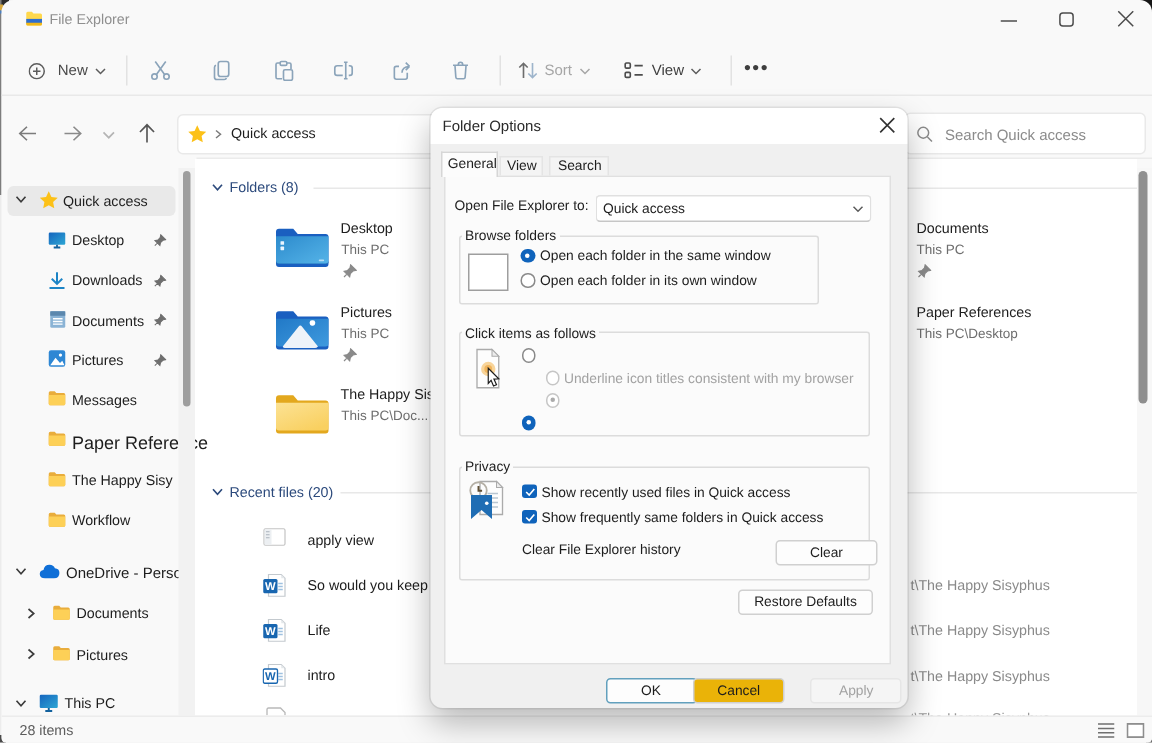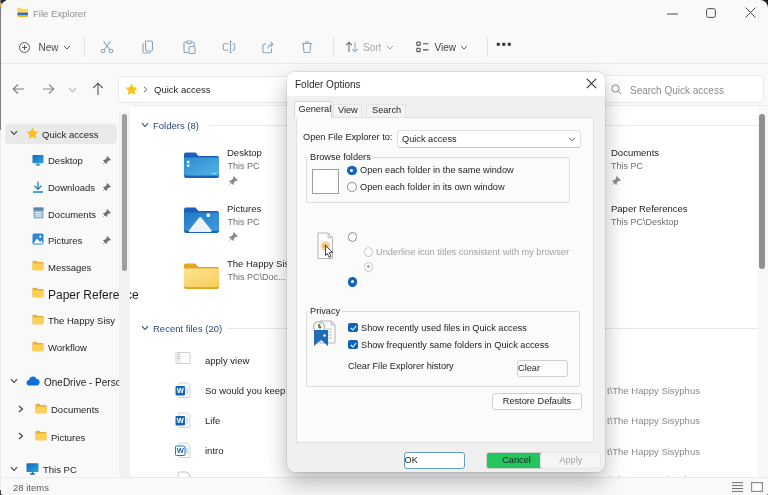--- a/index.html
+++ b/index.html
@@ -393,30 +393,33 @@
   <div class="t" style="left:51px;top:33px;font-size:9.2px;color:#1d1d1d">View</div>
   <div class="t" style="left:85px;top:33px;font-size:9.2px;color:#1d1d1d">Search</div>
 
   <div class="t" style="left:16px;top:60px;font-size:9.2px;color:#1d1d1d">Open File Explorer to:</div>
   <div class="abs" style="left:110px;top:58px;width:184px;height:18px;background:#fff;border:1px solid #e0e0e0;border-bottom-color:#c6c6c6;border-radius:3px"></div>
   <div class="t" style="left:115px;top:62px;font-size:9.2px;color:#1d1d1d">Quick access</div>
   <svg class="abs" style="left:281px;top:64.5px" width="8" height="5" viewBox="0 0 8 5">
       <path d="M1 0.8 L4 3.8 L7 0.8" fill="none" stroke="#5c5c5c" stroke-width="1"></path>
     </svg>
 
-  <fieldset class="abs" style="left:19px;top:80px;width:264px;height:51px;border:1px solid #dcdcdc;border-radius:2px;margin:0;padding:0">
+  <fieldset class="abs" style="left:19px;top:80px;width:240px;height:51px;border:1px solid #dcdcdc;border-radius:2px;margin:0;padding:0">
     <legend style="font-size:9.2px;color:#1d1d1d;margin-left:1px;padding:0 2px">Browse folders</legend>
   </fieldset>
   <div class="abs" style="left:25px;top:97px;width:27px;height:25px;background:#fff;border:1px solid #9e9e9e"></div>
   <div class="abs" style="left:60px;top:93.7px;width:9.5px;height:9.5px;border-radius:50%;background:#0f63bb"></div>
   <div class="abs" style="left:63.05px;top:96.75px;width:3.4px;height:3.4px;border-radius:50%;background:#fff"></div>
   <div class="t" style="left:73px;top:93.3px;font-size:9.2px;color:#1d1d1d">Open each folder in the same window</div>
   <div class="abs" style="left:60px;top:110.3px;width:9.5px;height:9.5px;border-radius:50%;background:#fff;border:1px solid #8a8a8a"></div>
   <div class="t" style="left:73px;top:110px;font-size:9.2px;color:#1d1d1d">Open each folder in its own window</div>
 
+  <fieldset class="abs" style="left:19px;top:144.5px;width:274px;height:74.5px;border:1px solid #dcdcdc;border-radius:2px;margin:0;padding:0">
+    <legend style="font-size:9.2px;color:#1d1d1d;margin-left:1px;padding:0 2px">Click items as follows</legend>
+  </fieldset>
   <svg class="abs" style="left:30px;top:160px" width="21" height="28" viewBox="0 0 21 28">
     <path d="M1 1 h10 l4.5 4.5 v21 h-14.5 z" fill="#fdfdfd" stroke="#ababab" stroke-width="0.9"></path>
     <path d="M11 1 l4.5 4.5 h-4.5 z" fill="#ececec" stroke="#ababab" stroke-width="0.7"></path>
     <circle cx="8.5" cy="14" r="4.8" fill="#f7cf8e" opacity="0.9"></circle>
     <circle cx="8.5" cy="14" r="2.6" fill="#eeab4c" opacity="0.8"></circle>
     <path d="M8.5 13.5 L15.5 20.5 L12.3 20.7 L14 24.5 L12 25.3 L10.4 21.5 L8.5 23.6 Z" fill="#fff" stroke="#1d1d1d" stroke-width="0.8"></path>
   </svg>
   <div class="abs" style="left:60.5px;top:160px;width:9.5px;height:9.5px;border-radius:50%;background:#fff;border:1px solid #8a8a8a"></div>
   <div class="abs" style="left:76.5px;top:175px;width:9.5px;height:9.5px;border-radius:50%;background:#fff;border:1px solid #c6c6c6"></div>
   <div class="t" style="left:89px;top:175px;font-size:9.2px;color:#a2a2a2">Underline icon titles consistent with my browser</div>
@@ -441,20 +444,20 @@
   <svg class="abs" style="left:62.5px;top:252.5px" width="7" height="6" viewBox="0 0 7 6">
       <path d="M0.8 3 L2.8 5 L6.2 1" fill="none" stroke="#fff" stroke-width="1.1"></path>
     </svg>
   <div class="t" style="left:74px;top:250.5px;font-size:9.2px;color:#1d1d1d">Show recently used files in Quick access</div>
   <div class="abs" style="left:61px;top:267.8px;width:9.5px;height:9.5px;background:#0f63bb;border-radius:2px"></div>
   <svg class="abs" style="left:62.5px;top:269.8px" width="7" height="6" viewBox="0 0 7 6">
       <path d="M0.8 3 L2.8 5 L6.2 1" fill="none" stroke="#fff" stroke-width="1.1"></path>
     </svg>
   <div class="t" style="left:74px;top:267.5px;font-size:9.2px;color:#1d1d1d">Show frequently same folders in Quick access</div>
   <div class="t" style="left:61px;top:288.5px;font-size:9.2px;color:#1d1d1d">Clear File Explorer history</div>
-  <div class="abs" style="left:230px;top:288px;width:51px;height:17px;background:#fdfdfd;border:1px solid #d0d0d0;border-radius:3px;font-size:9.2px;color:#1d1d1d;line-height:15px">Clear</div>
+  <div class="abs" style="left:230px;top:288px;width:68px;height:17px;background:#fdfdfd;border:1px solid #d0d0d0;border-radius:3px;text-align:center;font-size:9.2px;color:#1d1d1d;line-height:15px">Clear</div>
 
   <div class="abs" style="left:205px;top:321px;width:90px;height:16.5px;background:#fdfdfd;border:1px solid #d0d0d0;border-radius:3px;text-align:center;font-size:9.2px;color:#1d1d1d;line-height:14.5px">Restore Defaults</div>
 
-  <div class="abs" style="left:116.5px;top:379.5px;width:61px;height:17.5px;background:#fdfdfd;border:1.5px solid #62a0bd;border-radius:3px;font-size:9.2px;color:#1d1d1d;line-height:14.5px">OK</div>
-  <div class="abs" style="left:199px;top:379.5px;width:61px;height:17.5px;background:#22c55e;border:1px solid #d0d0d0;border-radius:3px;text-align:center;font-size:9.2px;color:#1d1d1d;line-height:15.5px">Cancel</div>
+  <div class="abs" style="left:116.5px;top:379.5px;width:61px;height:17.5px;background:#fdfdfd;border:1.5px solid #62a0bd;border-radius:3px;text-align:center;font-size:9.2px;color:#1d1d1d;line-height:14.5px">OK</div>
+  <div class="abs" style="left:175px;top:379.5px;width:61px;height:17.5px;background:#eab308;border:1px solid #d0d0d0;border-radius:3px;text-align:center;font-size:9.2px;color:#1d1d1d;line-height:15.5px">Cancel</div>
   <div class="abs" style="left:253.3px;top:379.5px;width:61px;height:17.5px;background:#f5f5f5;border:1px solid #e6e6e6;border-radius:3px;text-align:center;font-size:9.2px;color:#a2a2a2;line-height:15.5px">Apply</div>
 </div>
 
 </body></html>

